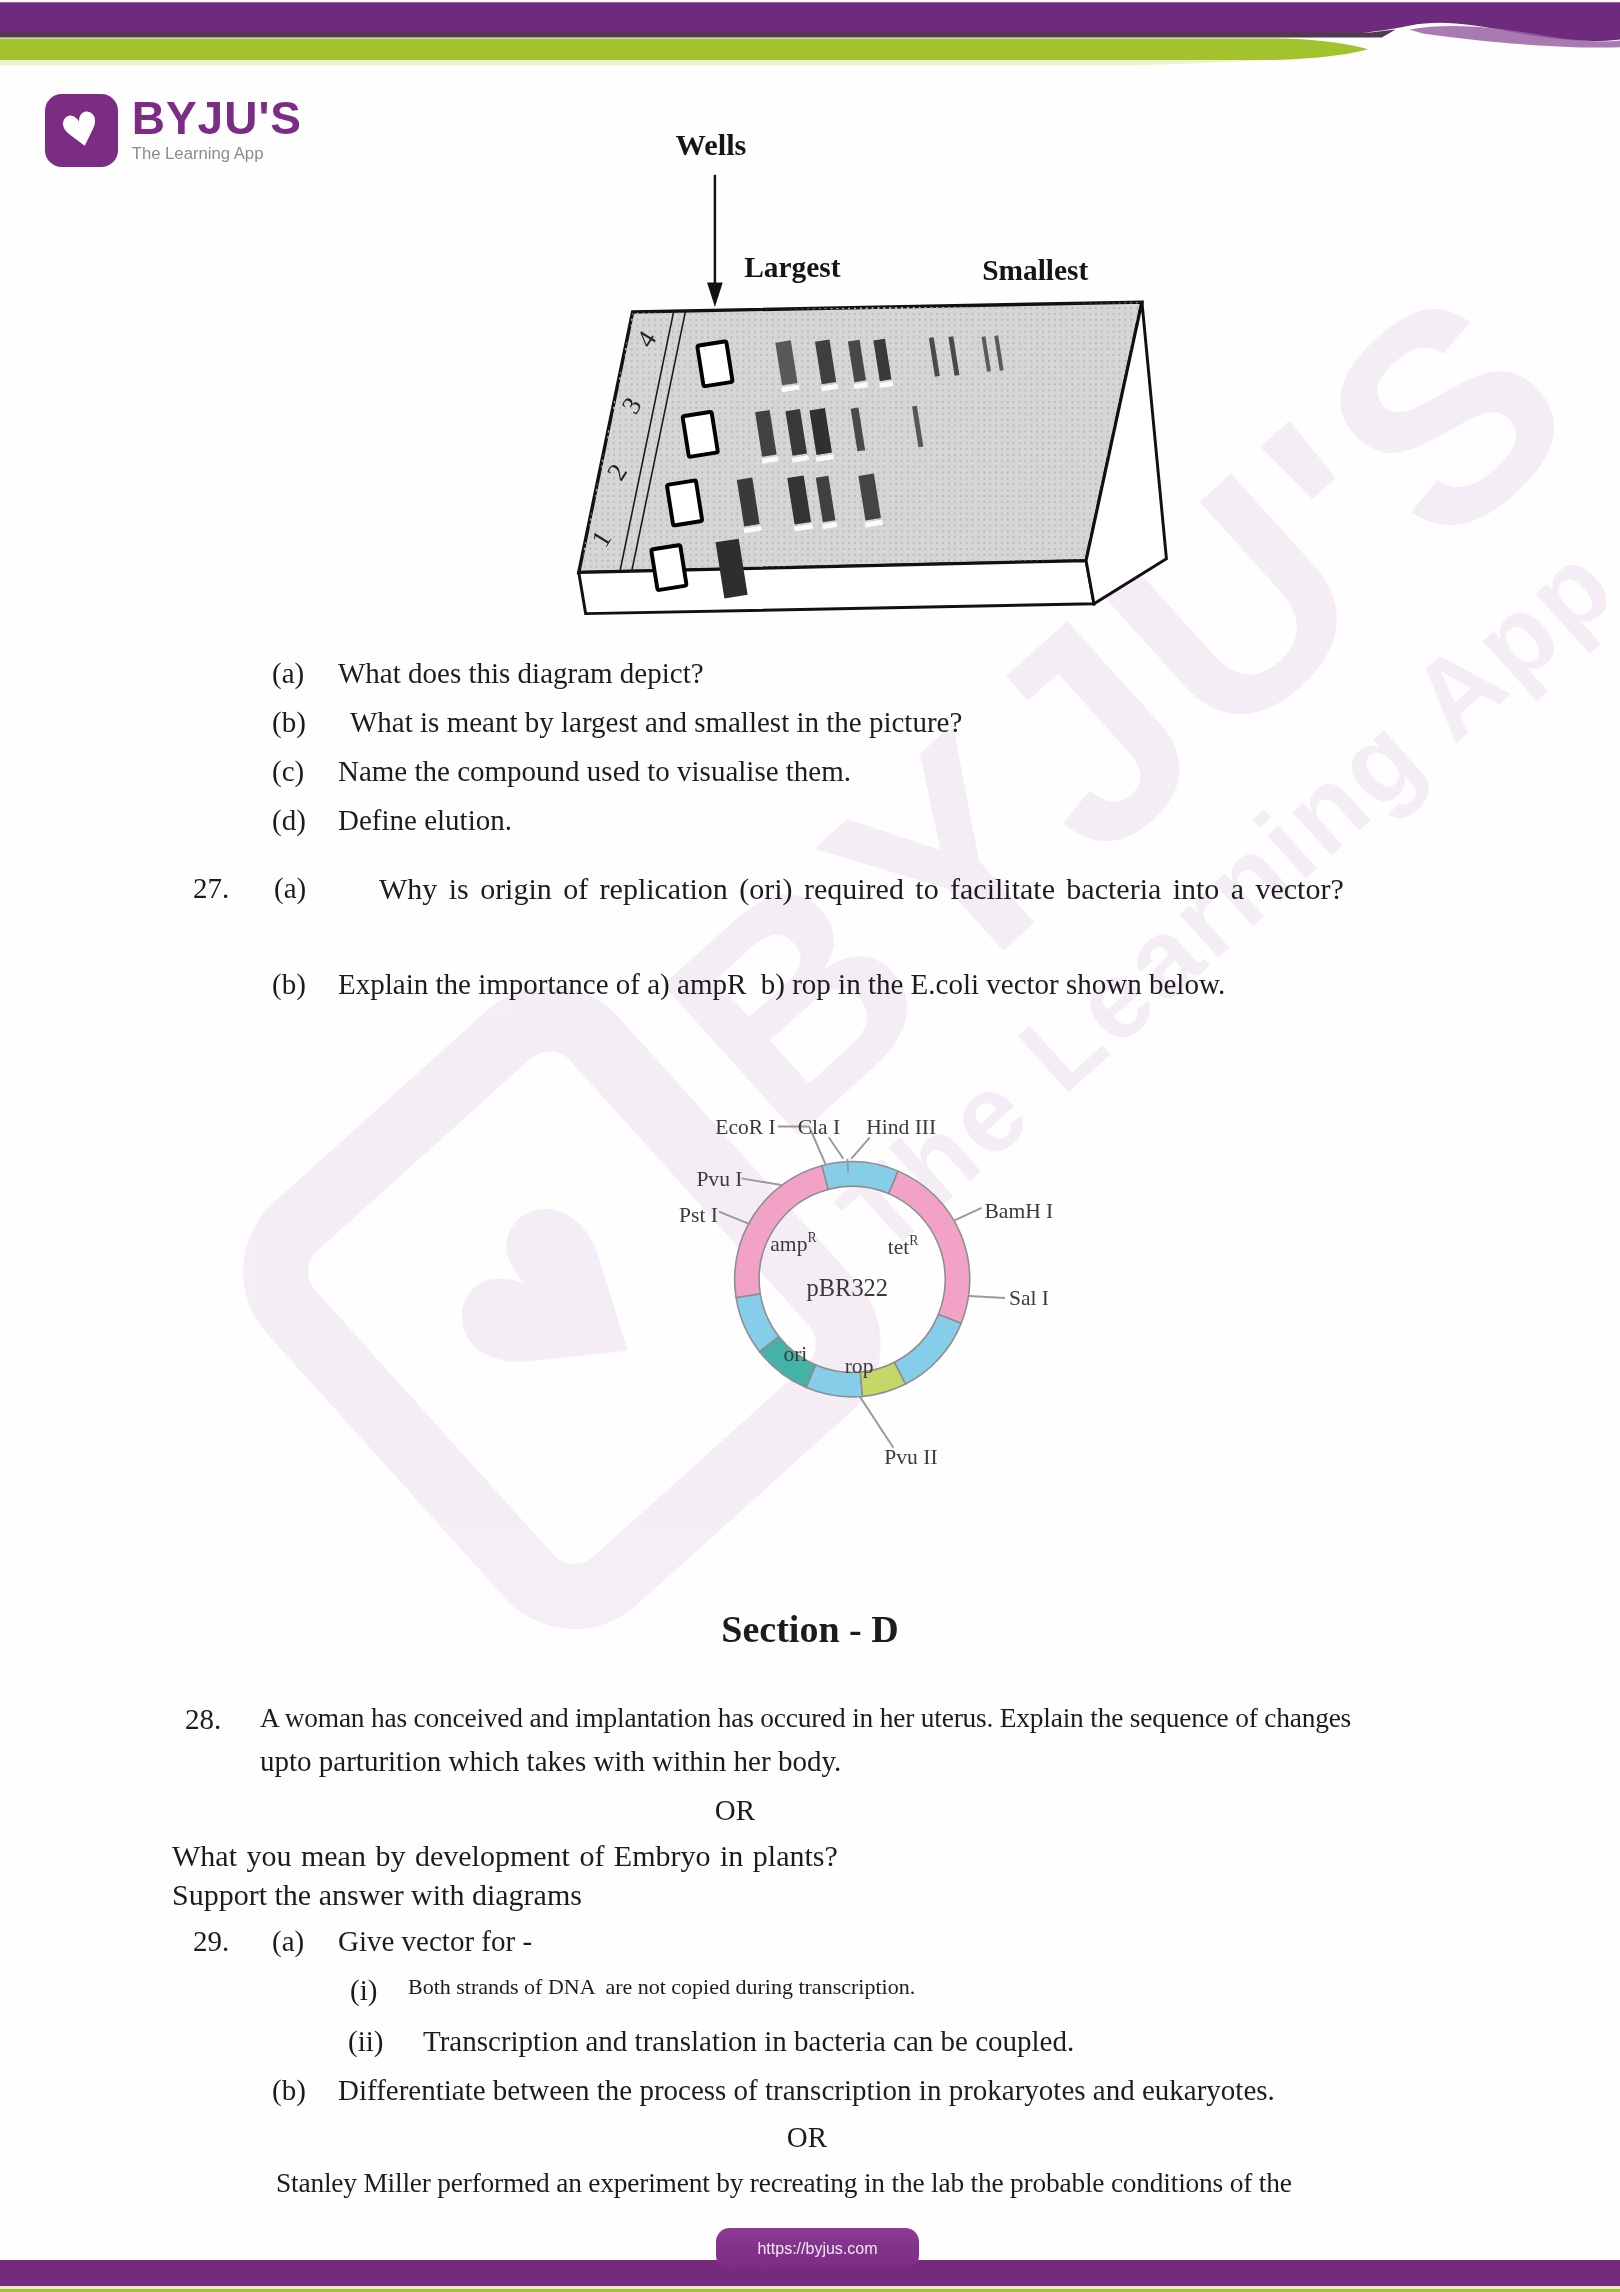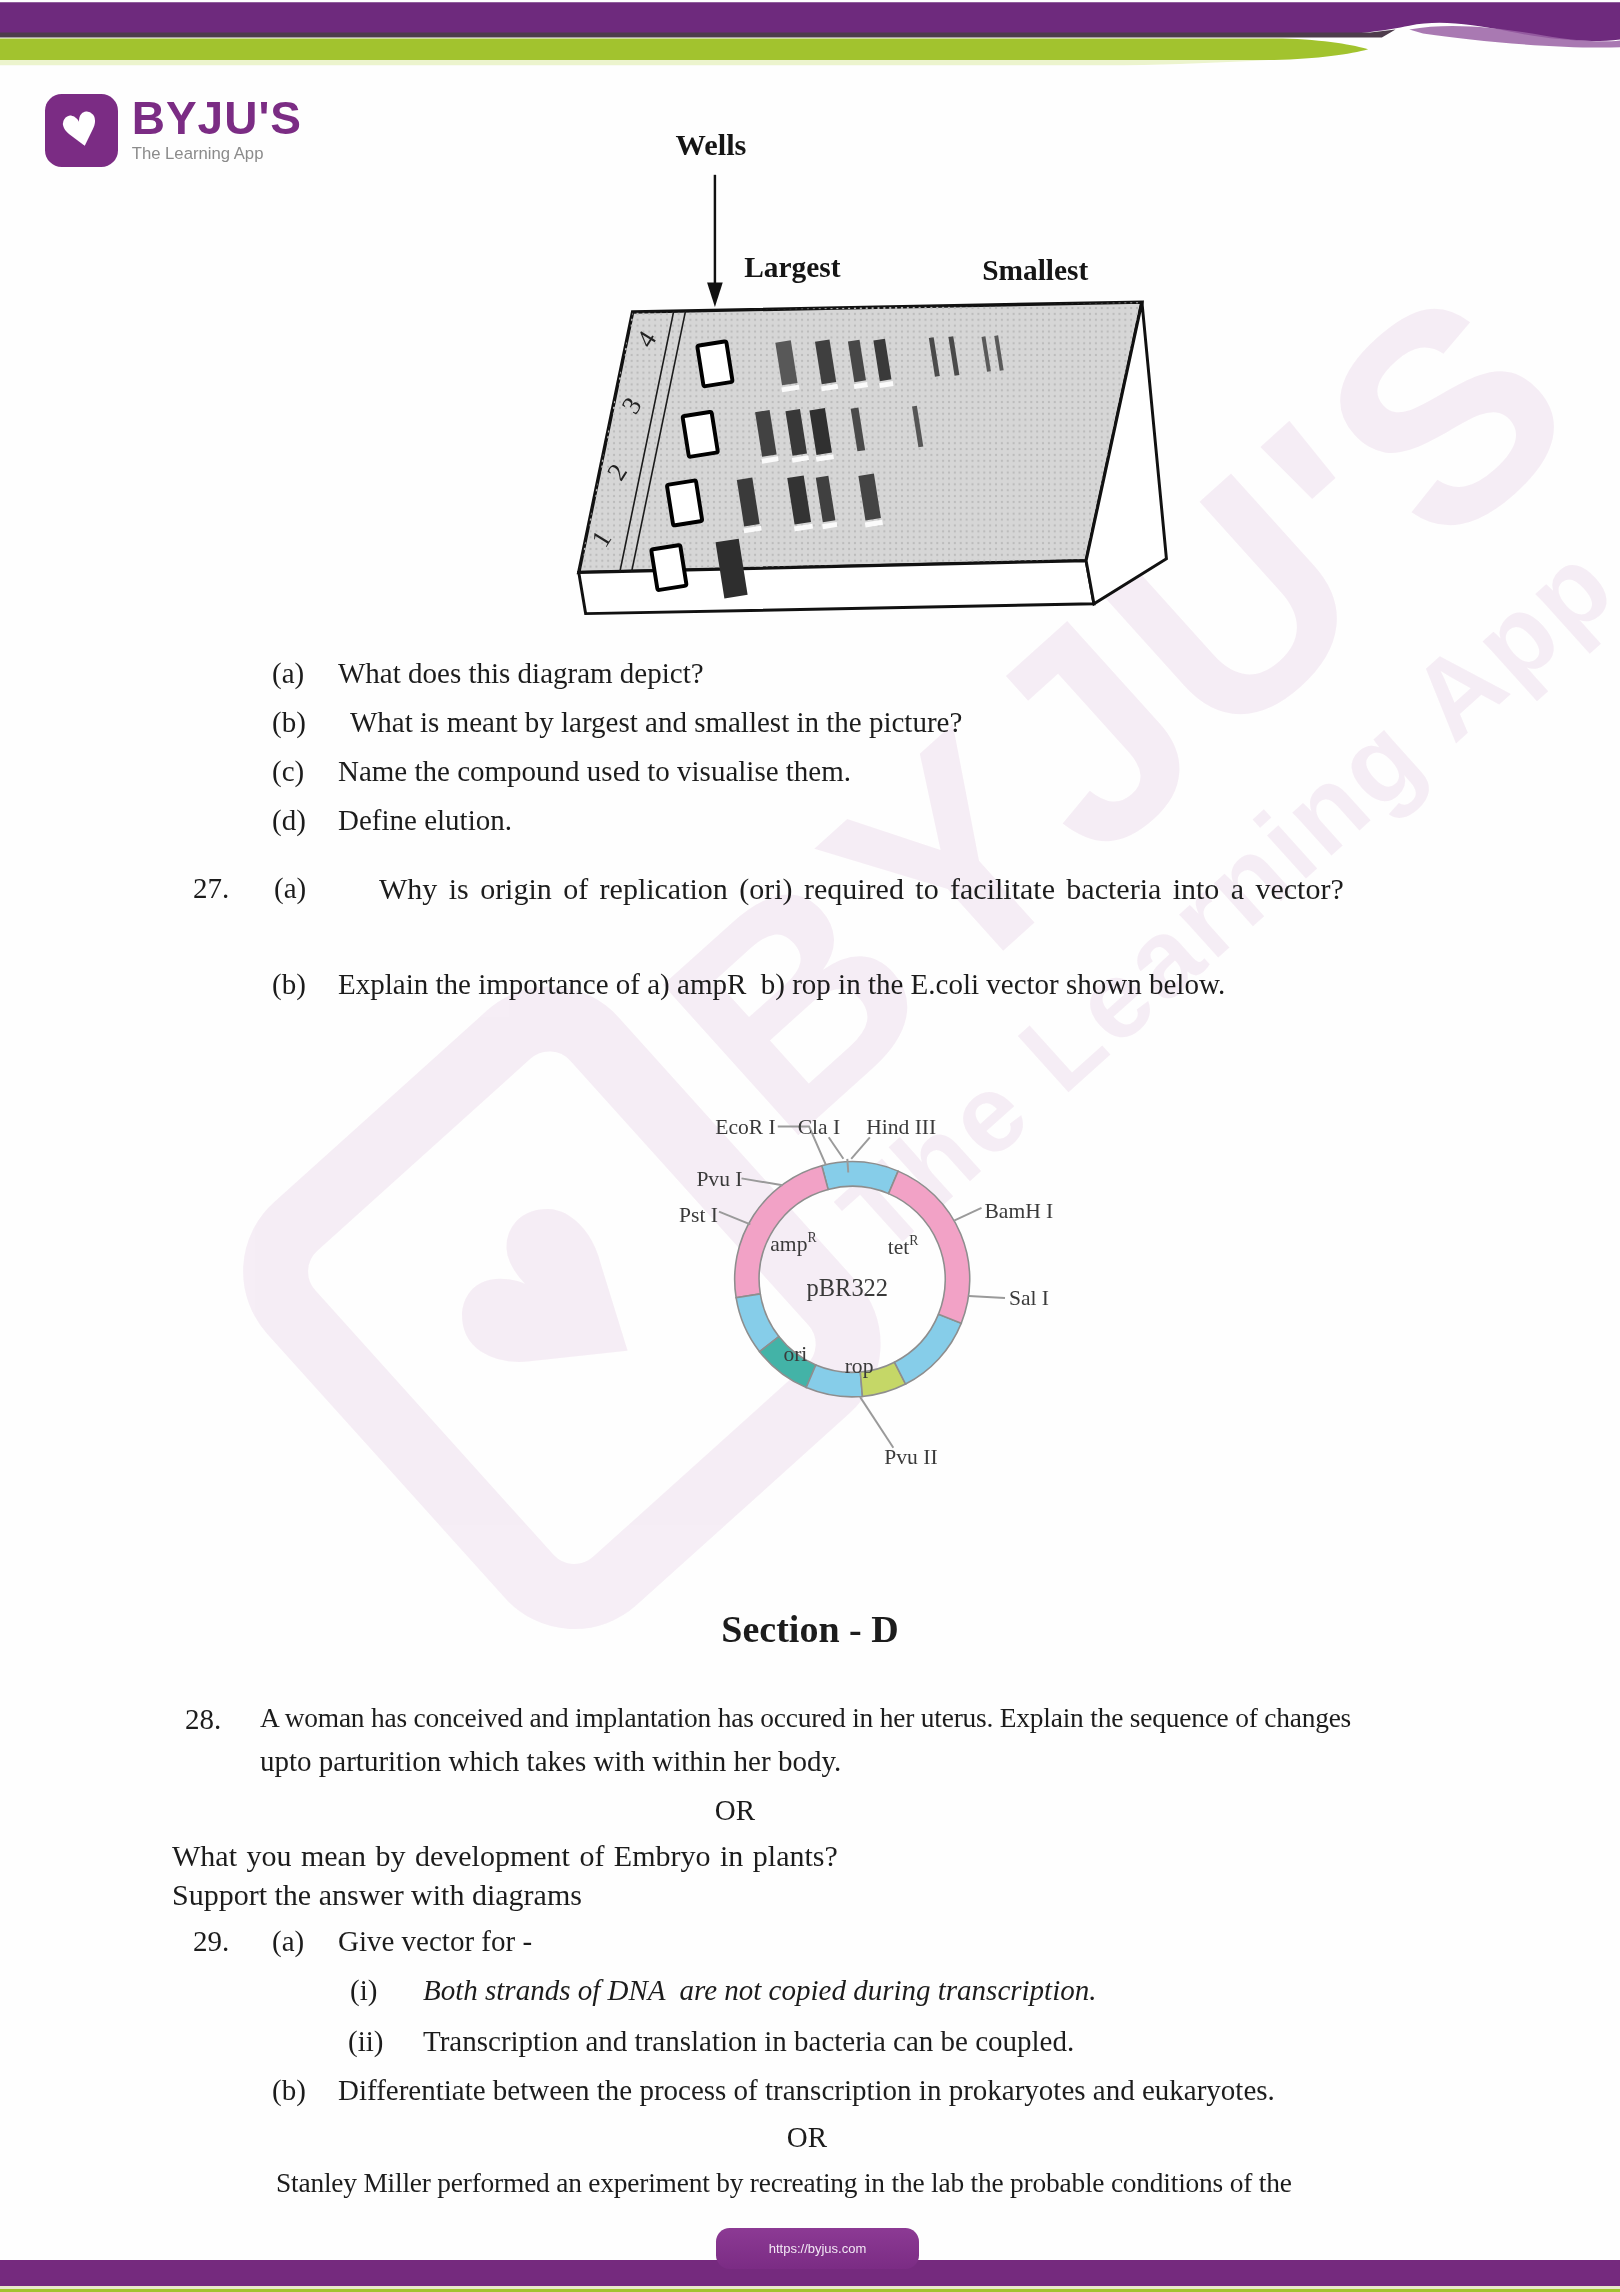--- a/index.html
+++ b/index.html
@@ -11,21 +11,21 @@
   .logo-icon{width:73px;height:73px;background:#7b2c84;border-radius:16.7px;
              display:flex;align-items:center;justify-content:center;}
   .logo-heart{color:#fff;font-size:45px;line-height:1;transform:rotate(-14deg);
               font-family:"DejaVu Sans",sans-serif;}
   .logo-text{margin-left:13.7px;font-family:"Liberation Sans",sans-serif;}
   .logo-name{font-size:46px;font-weight:800;color:#7b2c84;letter-spacing:1px;line-height:1.05;}
   .logo-tag{font-size:16.7px;color:#8b8b8b;margin-top:2px;}
   .footer-pill{position:absolute;left:716px;top:2228px;width:203px;height:41px;z-index:4;
                background:linear-gradient(#8c3a94,#7b2c84);border-radius:13.7px;
                display:flex;align-items:center;justify-content:center;
-               font-family:"Liberation Sans",sans-serif;font-size:13px;color:#f3e8f5;}
+               font-family:"Liberation Sans",sans-serif;font-size:16px;color:#f3e8f5;}
   .bar-purple{position:absolute;left:0;top:2260px;width:1620px;height:25.5px;background:#752a7e;z-index:3;}
   .bar-cream{position:absolute;left:0;top:2286px;width:1620px;height:2.9px;background:#e9e9c9;z-index:3;}
   .bar-green{position:absolute;left:0;top:2289px;width:1620px;height:3.9px;background:#a2c32e;z-index:3;}
   
   .watermark{position:absolute;left:147px;top:549px;width:1862px;height:588px;z-index:0;
              display:flex;align-items:center;gap:35px;transform:rotate(-42deg);
              color:#f1e4f0;opacity:.62;pointer-events:none;}
   .wm-icon{width:343px;height:412px;border:65px solid #f1e4f0;border-radius:93px;flex:none;
            display:flex;align-items:center;justify-content:center;}
   .wm-heart{font-size:225px;line-height:1;transform:rotate(-15deg);font-family:"DejaVu Sans",sans-serif;}
@@ -178,21 +178,21 @@
       <span style="top: 1703px; font-size: 29px; left: 185px;">28.</span>
       <span style="top: 1703px; font-size: 27.4px; letter-spacing: -0.2px; left: 260px;">A woman has conceived and implantation has occured in her uterus. Explain the sequence of changes</span>
       <span style="top: 1745px; font-size: 29px; left: 260px;">upto parturition which takes with within her body.</span>
       <span style="top: 1794px; font-size: 29px; left: 735px; transform: translateX(-50%);">OR</span>
       <span style="top: 1839px; font-size: 30px; word-spacing: 2px; left: 172px;">What you mean by development of Embryo in plants?</span>
       <span style="top: 1878px; font-size: 30px; left: 172px;">Support the answer with diagrams</span>
       <span style="top: 1925px; font-size: 29px; left: 193px;">29.</span>
       <span style="top: 1925px; font-size: 29px; left: 272px;">(a)</span>
       <span style="top: 1925px; font-size: 29px; left: 338px;">Give vector for -</span>
       <span style="top: 1974px; font-size: 29px; left: 350px;">(i)</span>
-      <span style="top: 1974px; font-size: 29px; left: 423px; font-style: italic;">Both strands of DNA  are not copied during transcription.</span>
+      <span style="top: 1974px; font-size: 22px; left: 408px;">Both strands of DNA  are not copied during transcription.</span>
       <span style="top: 2025px; font-size: 29px; left: 348px;">(ii)</span>
       <span style="top: 2025px; font-size: 29px; left: 423px;">Transcription and translation in bacteria can be coupled.</span>
       <span style="top: 2074px; font-size: 29px; left: 272px;">(b)</span>
       <span style="top: 2074px; font-size: 29px; left: 338px;">Differentiate between the process of transcription in prokaryotes and eukaryotes.</span>
       <span style="top: 2121px; font-size: 29px; left: 807px; transform: translateX(-50%);">OR</span>
       <span style="top: 2168px; font-size: 27.4px; letter-spacing: -0.2px; left: 276px;">Stanley Miller performed an experiment by recreating in the lab the probable conditions of the</span>
     </div>
 
   <div class="footer-pill">
     <span>https://byjus.com</span>

